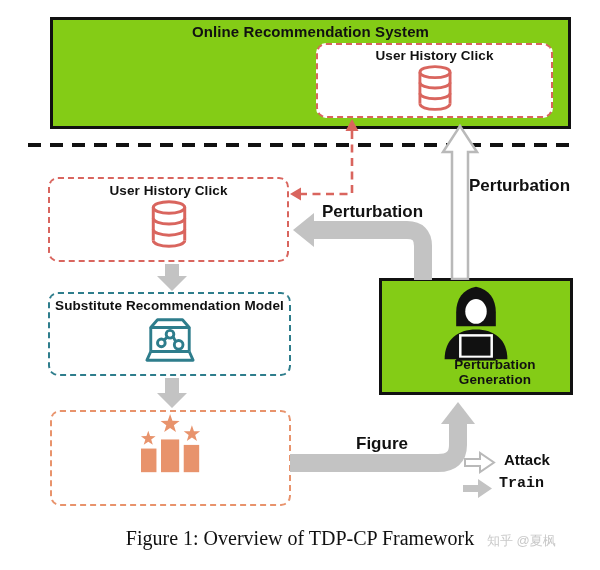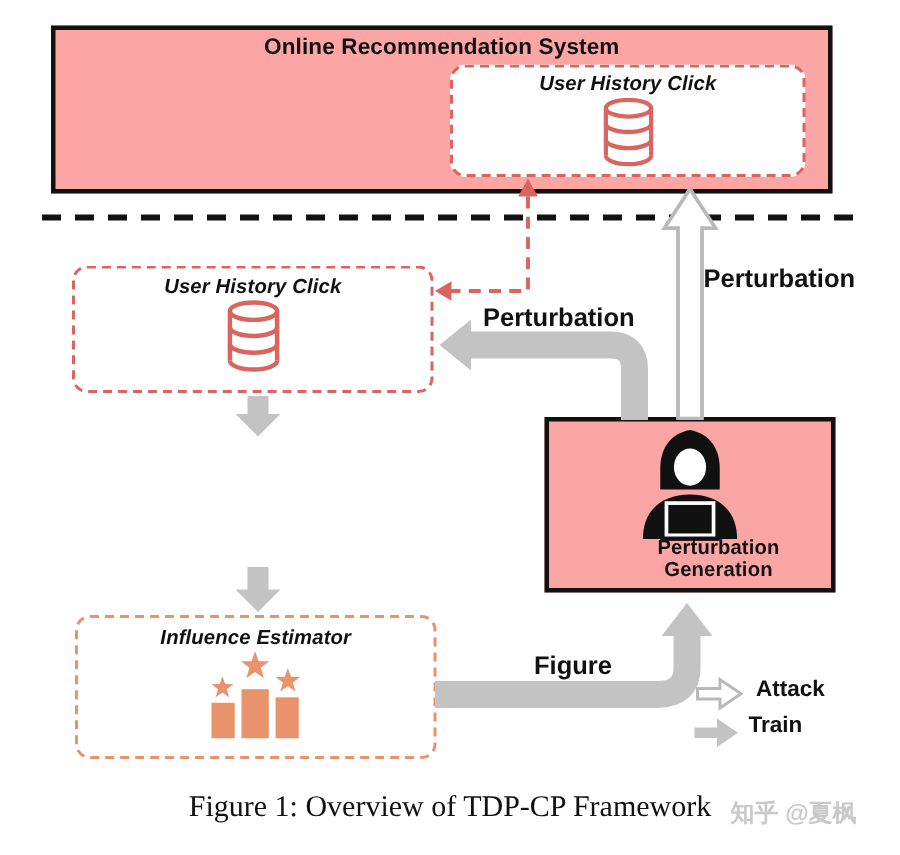--- a/index.html
+++ b/index.html
@@ -11,40 +11,40 @@
     --line-black:#111111;
     --watermark-gray:#c9c9c9;
   }
   html,body{margin:0;padding:0;background:#fff;}
   #canvas{
     position:relative;width:600px;height:570px;background:#fff;overflow:hidden;
     font-family:"Liberation Sans",sans-serif;color:#111;
   }
   .abs{position:absolute;}
   .box-title{font-weight:bold;text-align:center;font-size:13.5px;letter-spacing:.1px;}
-  .dashed-box{border-radius:10px;background:#fff;font-style:italic;}
+  .dashed-box{border-radius:10px;background:#fff;}
   .red-dash{border:2.5px dashed var(--red);}
   .teal-dash{border:2.5px dashed var(--teal);}
   .orange-dash{border:2.5px dashed var(--orange);}
-  .solid-box{border:3px solid var(--line-black);background:#fca5a5;}
+  .solid-box{border:3px solid var(--line-black);background:#84cc16;margin-left:16px;}
   .flow-label{font-weight:bold;font-size:17px;white-space:nowrap;}
   .legend-label{font-weight:bold;font-size:15px;white-space:nowrap;}
   svg{display:block;}
   .icon-center{margin:2px auto 0 auto;}
   
   .st-red{stroke:var(--red);fill:none;}
   .fl-red{fill:var(--red);stroke:none;}
   .st-teal{stroke:var(--teal);fill:none;}
   .fl-orange{fill:var(--orange);stroke:none;}
   .st-gray{stroke:var(--arrow-gray);fill:none;}
   .fl-gray{fill:var(--arrow-gray);stroke:none;}
   .hollow{fill:#ffffff;stroke:var(--arrow-outline);}
   #separator{background:repeating-linear-gradient(90deg,var(--line-black) 0 13px,transparent 13px 22px);}
   #caption{font-family:"Liberation Serif",serif;font-size:20px;text-align:center;width:600px;}
-  #watermark{font-size:16px;color:var(--watermark-gray);white-space:nowrap;font-weight:bold;}
+  #watermark{font-size:13px;color:var(--watermark-gray);white-space:nowrap;}
   #gen-label{position:absolute;bottom:5px;left:0;right:0;padding-left:38px;}
 </style>
 </head>
 <body>
 
 <div id="canvas">
 
   <div class="abs solid-box" style="left:34px;top:17px;width:515px;height:106px;">
     <div class="box-title" style="font-size:15px;margin-top:3px;">Online Recommendation System</div>
     <div class="abs dashed-box red-dash" style="left:263px;top:23px;width:233px;height:71px;">
@@ -79,27 +79,40 @@
         <path d="M5 35.5 A19 7 0 0 0 43 35.5"></path>
         <path d="M5 49 A19 7 0 0 0 43 49"></path>
       </g>
     </svg>
   </div>
 
   <svg class="abs" style="left:156px;top:264px;" width="32" height="27" viewBox="0 0 32 27">
     <polygon class="fl-gray" points="9,0 23,0 23,12 31,12 16,27 1,12 9,12"></polygon>
   </svg>
 
+  <div class="abs dashed-box teal-dash" style="left:48px;top:292px;width:239px;height:80px;">
+    <div class="box-title" style="margin-top:4px;">Substitute Recommendation Model</div>
+    <svg class="icon-center" width="50" height="50" viewBox="0 0 52 52">
+      <g class="st-teal" stroke-width="3" stroke-linejoin="round">
+        <path d="M13 5 H39 L46 13 H6 Z"></path>
+        <path d="M6 13 V38 M46 13 V38"></path>
+        <path d="M6 38 H46 M6 38 L2 47 H50 L46 38"></path>
+        <circle cx="17" cy="29" r="4"></circle>
+        <circle cx="26" cy="20" r="4"></circle>
+        <circle cx="35" cy="31" r="4.5"></circle>
+        <path d="M20 26 L23 23 M29 22 L32 28"></path>
+      </g>
+    </svg>
+  </div>
 
   <svg class="abs" style="left:156px;top:378px;" width="32" height="30" viewBox="0 0 32 30">
     <polygon class="fl-gray" points="9,0 23,0 23,15 31,15 16,30 1,15 9,15"></polygon>
   </svg>
 
   <div class="abs dashed-box orange-dash" style="left:50px;top:410px;width:237px;height:92px;">
-    <div class="box-title" style="margin-top:5px;">Influence Estimator</div>
     <svg class="icon-center" width="74" height="60" viewBox="0 0 76 66">
       <g class="fl-orange">
         <rect x="5" y="38" width="17" height="26"></rect>
         <rect x="27" y="28" width="20" height="36"></rect>
         <rect x="52" y="34" width="17" height="30"></rect>
         <path transform="translate(13,27) scale(0.85)" d="M0,-10 L2.35,-3.24 L9.51,-3.09 L3.8,1.24 L5.88,8.09 L0,4 L-5.88,8.09 L-3.8,1.24 L-9.51,-3.09 L-2.35,-3.24 Z"></path>
         <path transform="translate(37,11) scale(1.1)" d="M0,-10 L2.35,-3.24 L9.51,-3.09 L3.8,1.24 L5.88,8.09 L0,4 L-5.88,8.09 L-3.8,1.24 L-9.51,-3.09 L-2.35,-3.24 Z"></path>
         <path transform="translate(61,22) scale(0.95)" d="M0,-10 L2.35,-3.24 L9.51,-3.09 L3.8,1.24 L5.88,8.09 L0,4 L-5.88,8.09 L-3.8,1.24 L-9.51,-3.09 L-2.35,-3.24 Z"></path>
       </g>
     </svg>
@@ -134,18 +147,18 @@
   <div class="abs flow-label" style="left:356px;top:434px;">Figure</div>
 
   <svg class="abs" style="left:463px;top:451px;" width="34" height="23" viewBox="0 0 34 23">
     <polygon class="hollow" stroke-width="2" points="2,8 17,8 17,2 31,11.5 17,21 17,15 2,15"></polygon>
   </svg>
   <div class="abs legend-label" style="left:504px;top:451px;">Attack</div>
 
   <svg class="abs" style="left:461px;top:477px;" width="34" height="23" viewBox="0 0 34 23">
     <polygon class="fl-gray" points="2,8 17,8 17,2 31,11.5 17,21 17,15 2,15"></polygon>
   </svg>
-  <div class="abs legend-label" style="left:499px;top:475px;">Train</div>
+  <div class="abs legend-label" style="left:499px;top:475px;font-family:Liberation Mono, monospace;">Train</div>
 
   <div id="caption" class="abs" style="left:0;top:527px;">Figure 1: Overview of TDP-CP Framework</div>
   <div id="watermark" class="abs" style="left:487px;top:532px;">知乎 @夏枫</div>
 
 </div>
 
 </body></html>

